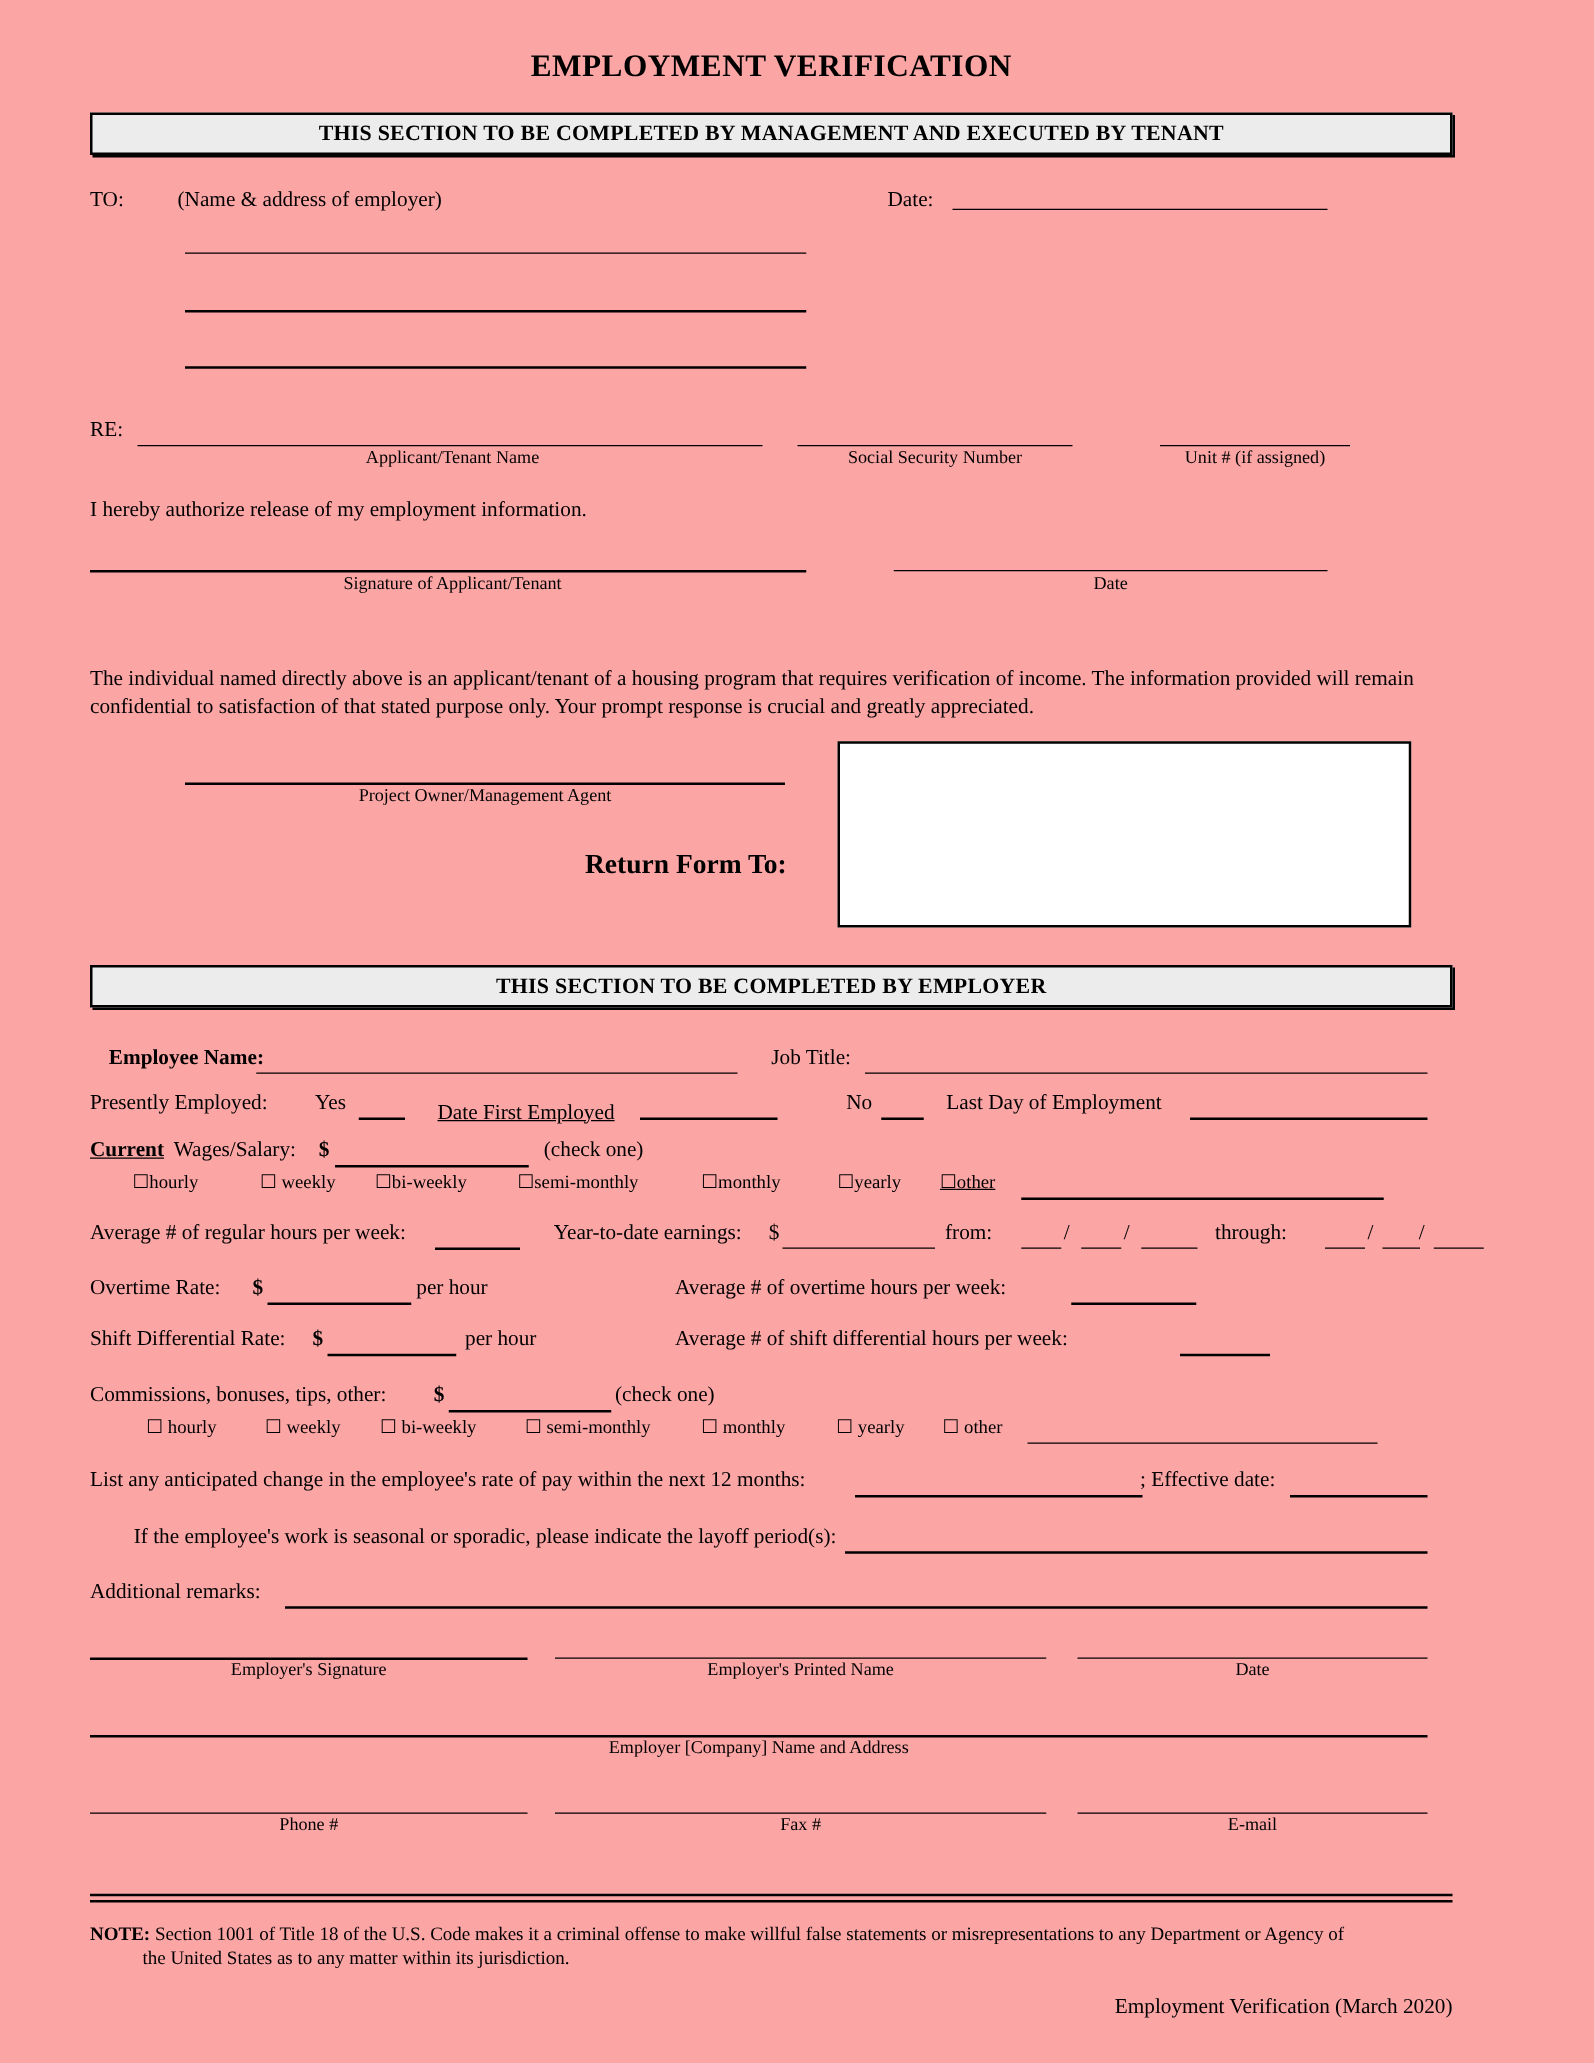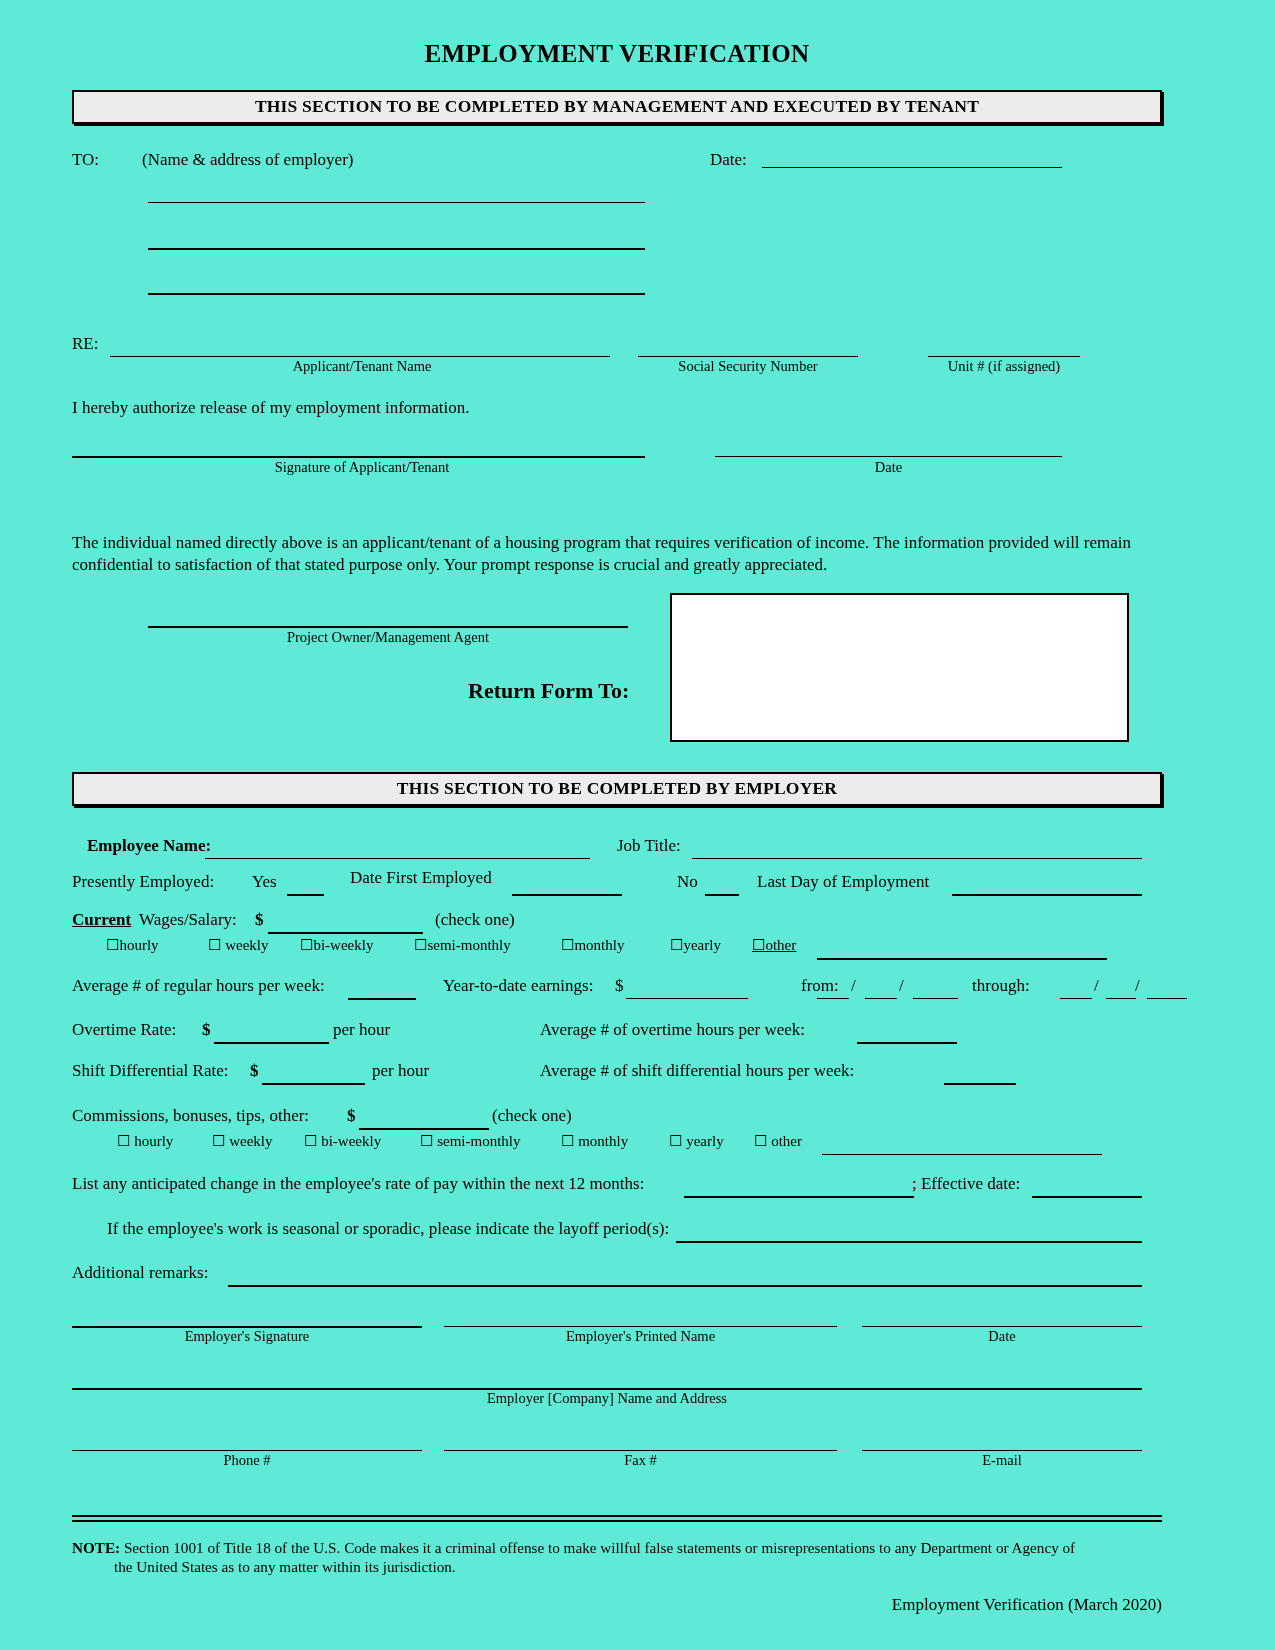--- a/index.html
+++ b/index.html
@@ -9,21 +9,21 @@
   }
   body {
     font-family: "Liberation Serif", "DejaVu Serif", serif;
     color: #000000;
   }
   .page {
     position: relative;
     width: 1275px;
     height: 1650px;
     margin: 0 auto;
-    background: #5eead4;
+    background: #fca5a5;
     box-sizing: border-box;
     padding: 0;
     overflow: hidden;
   }
   .content {
     position: absolute;
     left: 72px;
     top: 0;
     width: 1090px;
   }
@@ -197,21 +197,21 @@
         <span style="position:absolute;left:15px;top:0;font-weight:bold;">Employee Name:</span>
         <span class="ln" style="position:absolute;left:133px;top:21px;width:385px;"></span>
         <span style="position:absolute;left:545px;top:0;">Job Title:</span>
         <span class="ln" style="position:absolute;left:620px;top:21px;width:450px;"></span>
       </div>
 
       <div class="frow" style="height:42px;">
         <span style="position:absolute;left:0;top:4px;">Presently Employed:</span>
         <span style="position:absolute;left:180px;top:4px;">Yes</span>
         <span class="ln ln-thick" style="position:absolute;left:215px;top:25px;width:37px;"></span>
-        <span style="position:absolute;left:278px;top:0;">Date First Employed</span>
+        <span style="position:absolute;left:278px;top:12px;text-decoration:underline;">Date First Employed</span>
         <span class="ln ln-thick" style="position:absolute;left:440px;top:25px;width:110px;"></span>
         <span style="position:absolute;left:605px;top:4px;">No</span>
         <span class="ln ln-thick" style="position:absolute;left:633px;top:25px;width:34px;"></span>
         <span style="position:absolute;left:685px;top:4px;">Last Day of Employment</span>
         <span class="ln ln-thick" style="position:absolute;left:880px;top:25px;width:190px;"></span>
       </div>
 
       <div class="frow" style="height:26px;">
         <span style="position:absolute;left:0;top:0;font-weight:bold;text-decoration:underline;">Current</span>
         <span style="position:absolute;left:67px;top:0;">Wages/Salary:</span>
@@ -230,21 +230,21 @@
         <span style="position:absolute;left:680px;top:0;text-decoration:underline;">☐<span>other</span></span>
         <span class="ln ln-thick" style="position:absolute;left:745px;top:21px;width:290px;"></span>
       </div>
 
       <div class="frow" style="height:44px;">
         <span style="position:absolute;left:0;top:0;">Average # of regular hours per week:</span>
         <span class="ln ln-thick" style="position:absolute;left:276px;top:21px;width:68px;"></span>
         <span style="position:absolute;left:371px;top:0;">Year-to-date earnings:</span>
         <span style="position:absolute;left:543px;top:0;">$</span>
         <span class="ln ln-thin" style="position:absolute;left:554px;top:21px;width:122px;"></span>
-        <span style="position:absolute;left:729px;top:0;">from:</span>
+        <span style="position:absolute;left:684px;top:0;">from:</span>
         <span class="ln ln-thin" style="position:absolute;left:745px;top:21px;width:32px;"></span>
         <span style="position:absolute;left:779px;top:0;">/</span>
         <span class="ln ln-thin" style="position:absolute;left:793px;top:21px;width:32px;"></span>
         <span style="position:absolute;left:827px;top:0;">/</span>
         <span class="ln ln-thin" style="position:absolute;left:841px;top:21px;width:45px;"></span>
         <span style="position:absolute;left:900px;top:0;">through:</span>
         <span class="ln ln-thin" style="position:absolute;left:988px;top:21px;width:32px;"></span>
         <span style="position:absolute;left:1022px;top:0;">/</span>
         <span class="ln ln-thin" style="position:absolute;left:1034px;top:21px;width:30px;"></span>
         <span style="position:absolute;left:1063px;top:0;">/</span>

